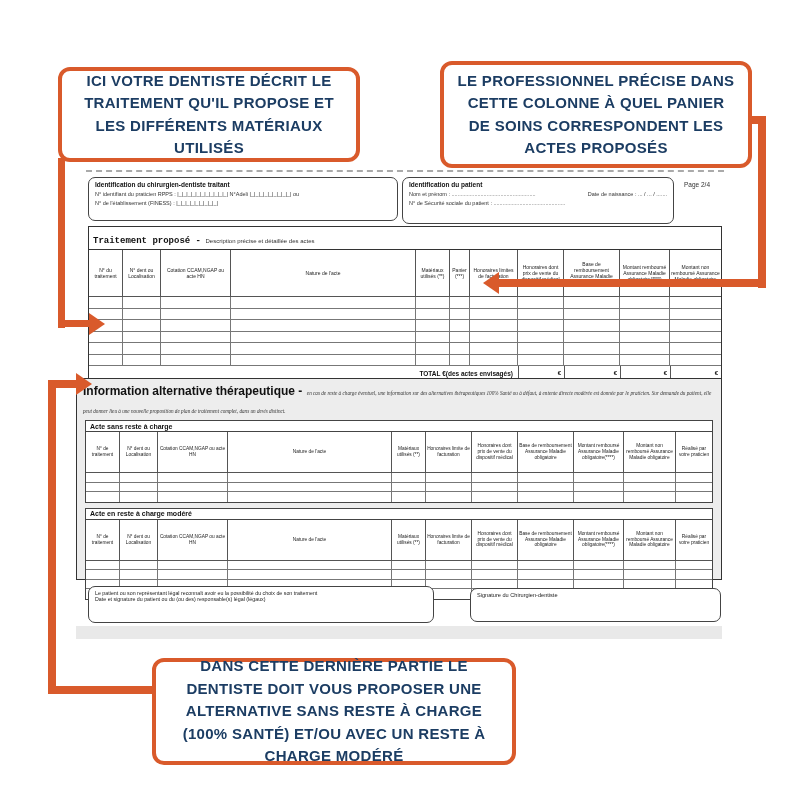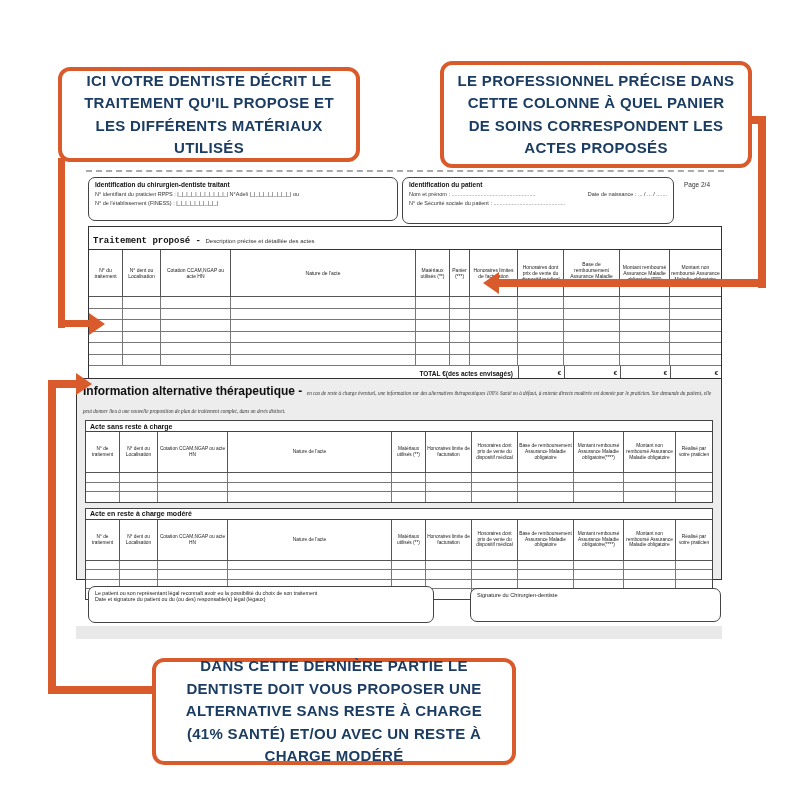--- a/index.html
+++ b/index.html
@@ -376,16 +376,16 @@
   <div class="bar" style="left:498px;top:279px;width:268px;height:8px;"></div>
   <div class="head-left" style="left:483px;top:272px;"></div>
 
   <div class="bar" style="left:48px;top:686px;width:106px;height:8px;"></div>
   <div class="bar" style="left:48px;top:380px;width:8px;height:314px;"></div>
   <div class="bar" style="left:48px;top:380px;width:28px;height:8px;"></div>
   <div class="head-right" style="left:76px;top:373px;"></div>
 
   <div class="callout" id="callout-top-right">LE PROFESSIONNEL PRÉCISE DANS CETTE COLONNE À QUEL PANIER DE SOINS CORRESPONDENT LES ACTES PROPOSÉS</div>
   <div class="callout" id="callout-top-left">ICI VOTRE DENTISTE DÉCRIT LE TRAITEMENT QU'IL PROPOSE ET LES DIFFÉRENTS MATÉRIAUX UTILISÉS</div>
-  <div class="callout" id="callout-bottom">DANS CETTE DERNIÈRE PARTIE LE DENTISTE DOIT VOUS PROPOSER UNE ALTERNATIVE SANS RESTE À CHARGE (41% SANTÉ) ET/OU AVEC UN RESTE À CHARGE MODÉRÉ</div>
+  <div class="callout" id="callout-bottom">DANS CETTE DERNIÈRE PARTIE LE DENTISTE DOIT VOUS PROPOSER UNE ALTERNATIVE SANS RESTE À CHARGE (100% SANTÉ) ET/OU AVEC UN RESTE À CHARGE MODÉRÉ</div>
 
 
 </div>
 
 </body></html>

